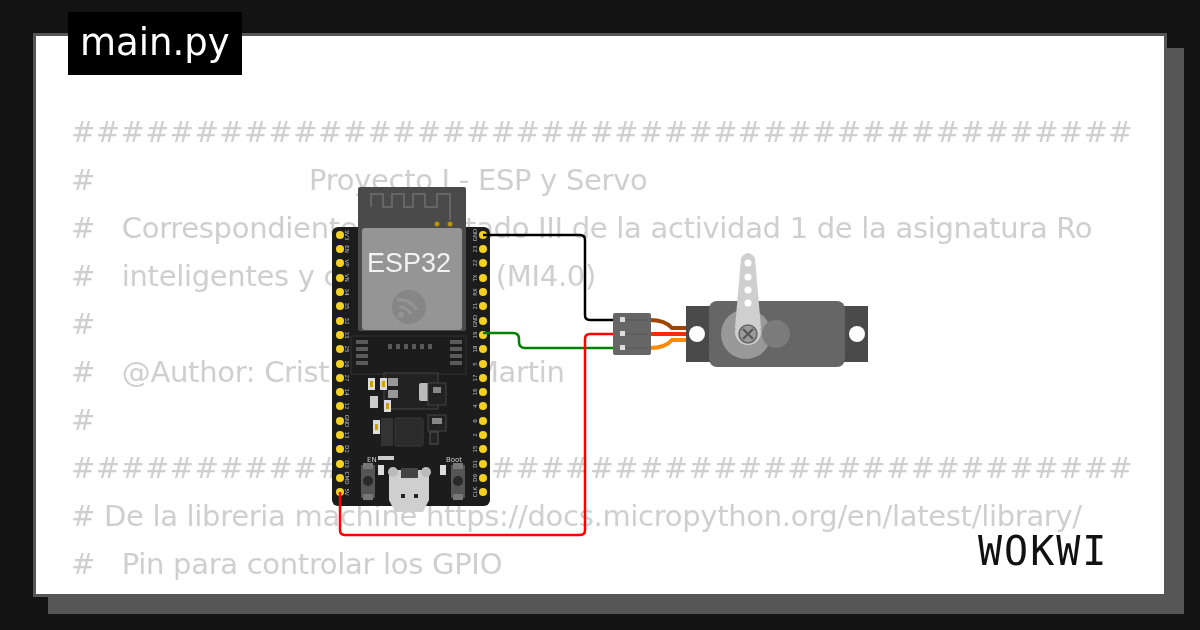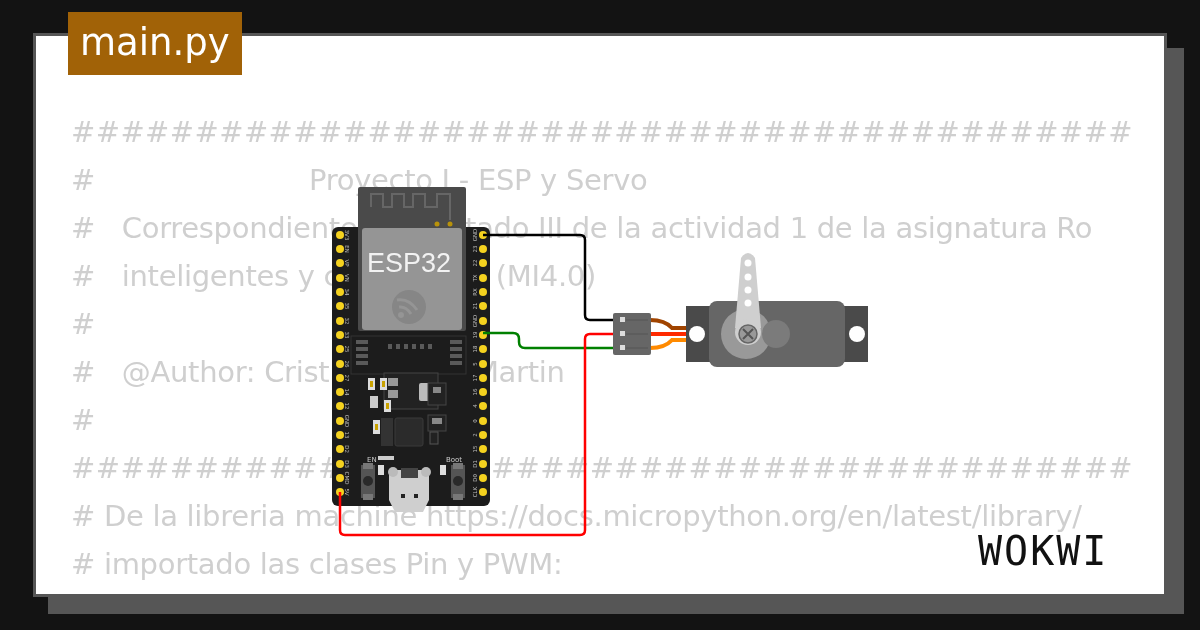--- a/index.html
+++ b/index.html
@@ -2,40 +2,39 @@
 <html><head>
 <meta charset="utf-8">
 <style>
   html, body { margin:0; padding:0; }
   body { width:1200px; height:630px; background:#131313; position:relative; overflow:hidden; font-family:"DejaVu Sans", sans-serif; }
   .card-shadow { position:absolute; left:48px; top:48px; width:1136px; height:566px; background:#565656; }
   .card { position:absolute; left:33px; top:33px; width:1128px; height:558px; background:#ffffff; border:3px solid #565656; overflow:hidden; }
   .code { position:absolute; left:35px; top:72px; width:1063px; height:486px; overflow:hidden; }
   .code-line { height:48px; line-height:48px; font-size:29px; color:#cfcfcf; white-space:pre; letter-spacing:-0.3px; }
   .code-line.hashes { letter-spacing:0.4px; }
-  .tab { position:absolute; left:68px; top:12px; height:63px; padding:0 12px; background:#a16207; color:#ffffff; font-size:37px; line-height:62px; }
+  .tab { position:absolute; left:68px; top:12px; height:63px; padding:0 12px; background:#000000; color:#ffffff; font-size:37px; line-height:62px; }
   .logo { position:absolute; left:978px; top:528px; font-size:40px; font-weight:normal; color:#111; letter-spacing:2px; font-family:"DejaVu Sans Mono", monospace; }
   svg.circuit { position:absolute; left:0; top:0; }
 </style>
 </head>
 <body>
 
 <div class="card-shadow"></div>
 <div class="card">
   <div class="code">
     <div class="code-line hashes">##################################################</div>
     <div class="code-line">#                        Proyecto I - ESP y Servo</div>
     <div class="code-line">#   Correspondiente al apartado III de la actividad 1 de la asignatura Ro</div>
     <div class="code-line">#   inteligentes y conectados (MI4.0)</div>
     <div class="code-line">#</div>
     <div class="code-line">#   @Author: Cristian Lopez Martin</div>
     <div class="code-line">#</div>
     <div class="code-line hashes">##################################################</div>
     <div class="code-line"># De la libreria machine https://docs.micropython.org/en/latest/library/</div>
-    <div class="code-line"># importado las clases Pin y PWM:</div>
     <div class="code-line">#   Pin para controlar los GPIO</div>
   </div>
 </div>
 
 <div class="tab">main.py</div>
 
 <svg class="circuit" width="1200" height="630" viewBox="0 0 1200 630">
 
   <g>
     <rect x="332" y="227" width="158" height="279" rx="6" fill="#1c1c1c"></rect>

